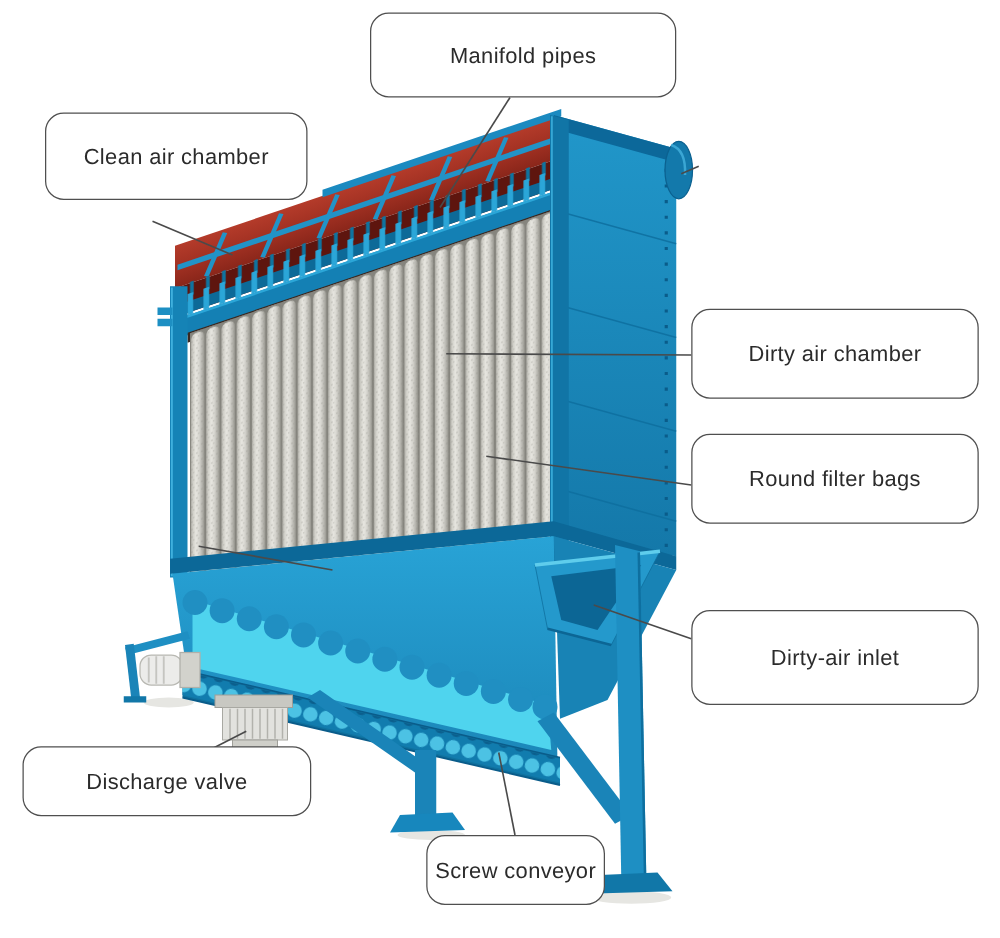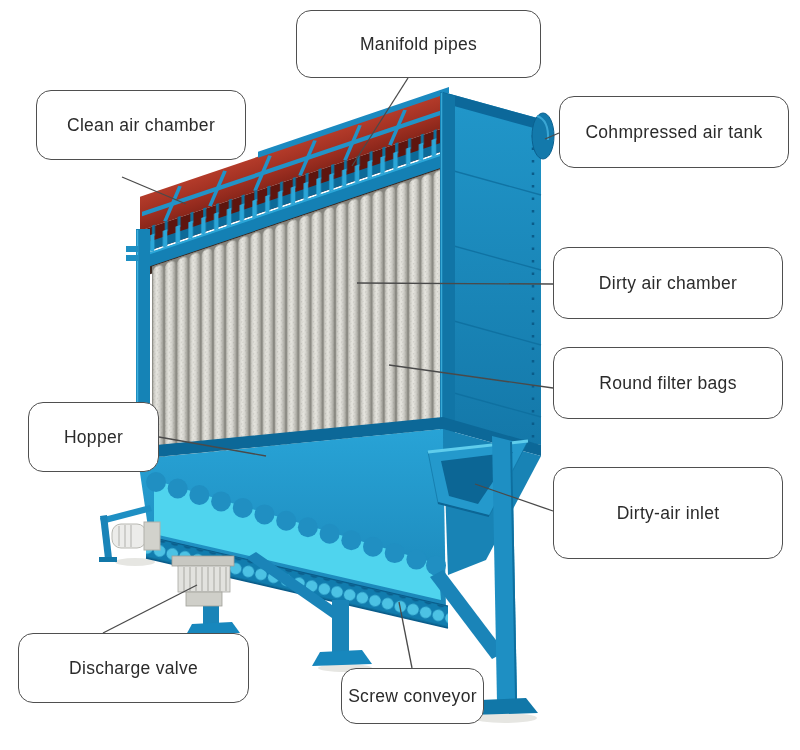--- a/index.html
+++ b/index.html
@@ -222,27 +222,25 @@
     <line x1="553" y1="511" x2="475" y2="484"></line>
     <line x1="103" y1="633" x2="197" y2="585"></line>
     <line x1="412" y1="668" x2="399" y2="602"></line>
   </g>
 </svg>
 
 <div class="callout" style="left:296px;top:10px;width:245px;height:68px">Manifold pipes</div>
 
 <div class="callout" style="left:36px;top:90px;width:210px;height:70px">Clean air chamber</div>
 
-<div class="callout" style="left:559px;top:96px;width:230px;height:72px">Cohmpressed air tank</div>
 
 <div class="callout" style="left:553px;top:347px;width:230px;height:72px">Round filter bags</div>
 
 <div class="callout" style="left:553px;top:247px;width:230px;height:72px">Dirty air chamber</div>
 
-<div class="callout" style="left:28px;top:402px;width:131px;height:70px">Hopper</div>
-
-<div class="callout" style="left:553px;top:467px;width:230px;height:92px">Dirty-air inlet</div>
-
-<div class="callout" style="left:18px;top:633px;width:231px;height:70px">Discharge valve</div>
+
+<div class="callout" style="left:553px;top:488px;width:230px;height:76px">Dirty-air inlet</div>
+
+<div class="callout" style="left:18px;top:597px;width:231px;height:56px">Discharge valve</div>
 
 <div class="callout" style="left:341px;top:668px;width:143px;height:56px">Screw conveyor</div>
 
 </div>
 
 </body></html>

